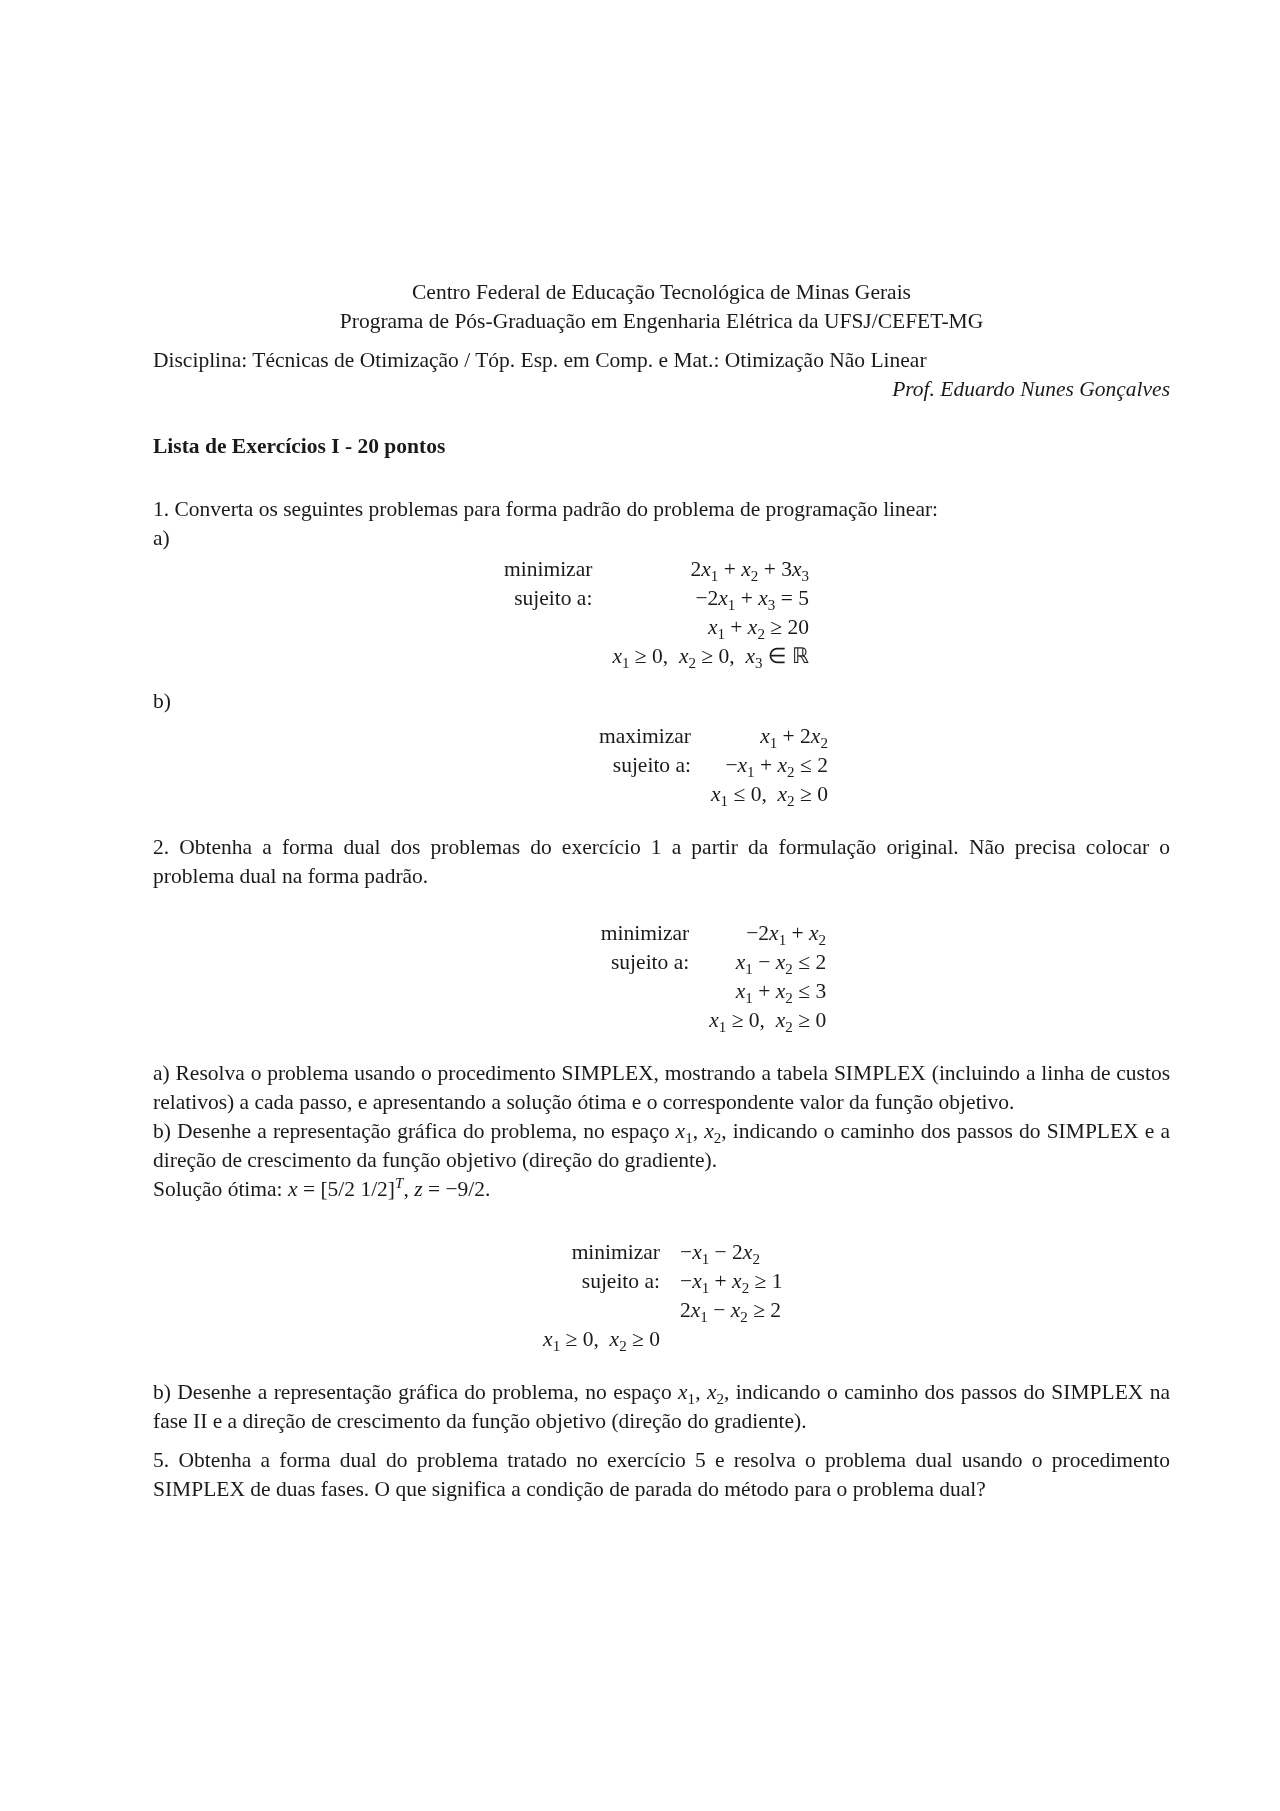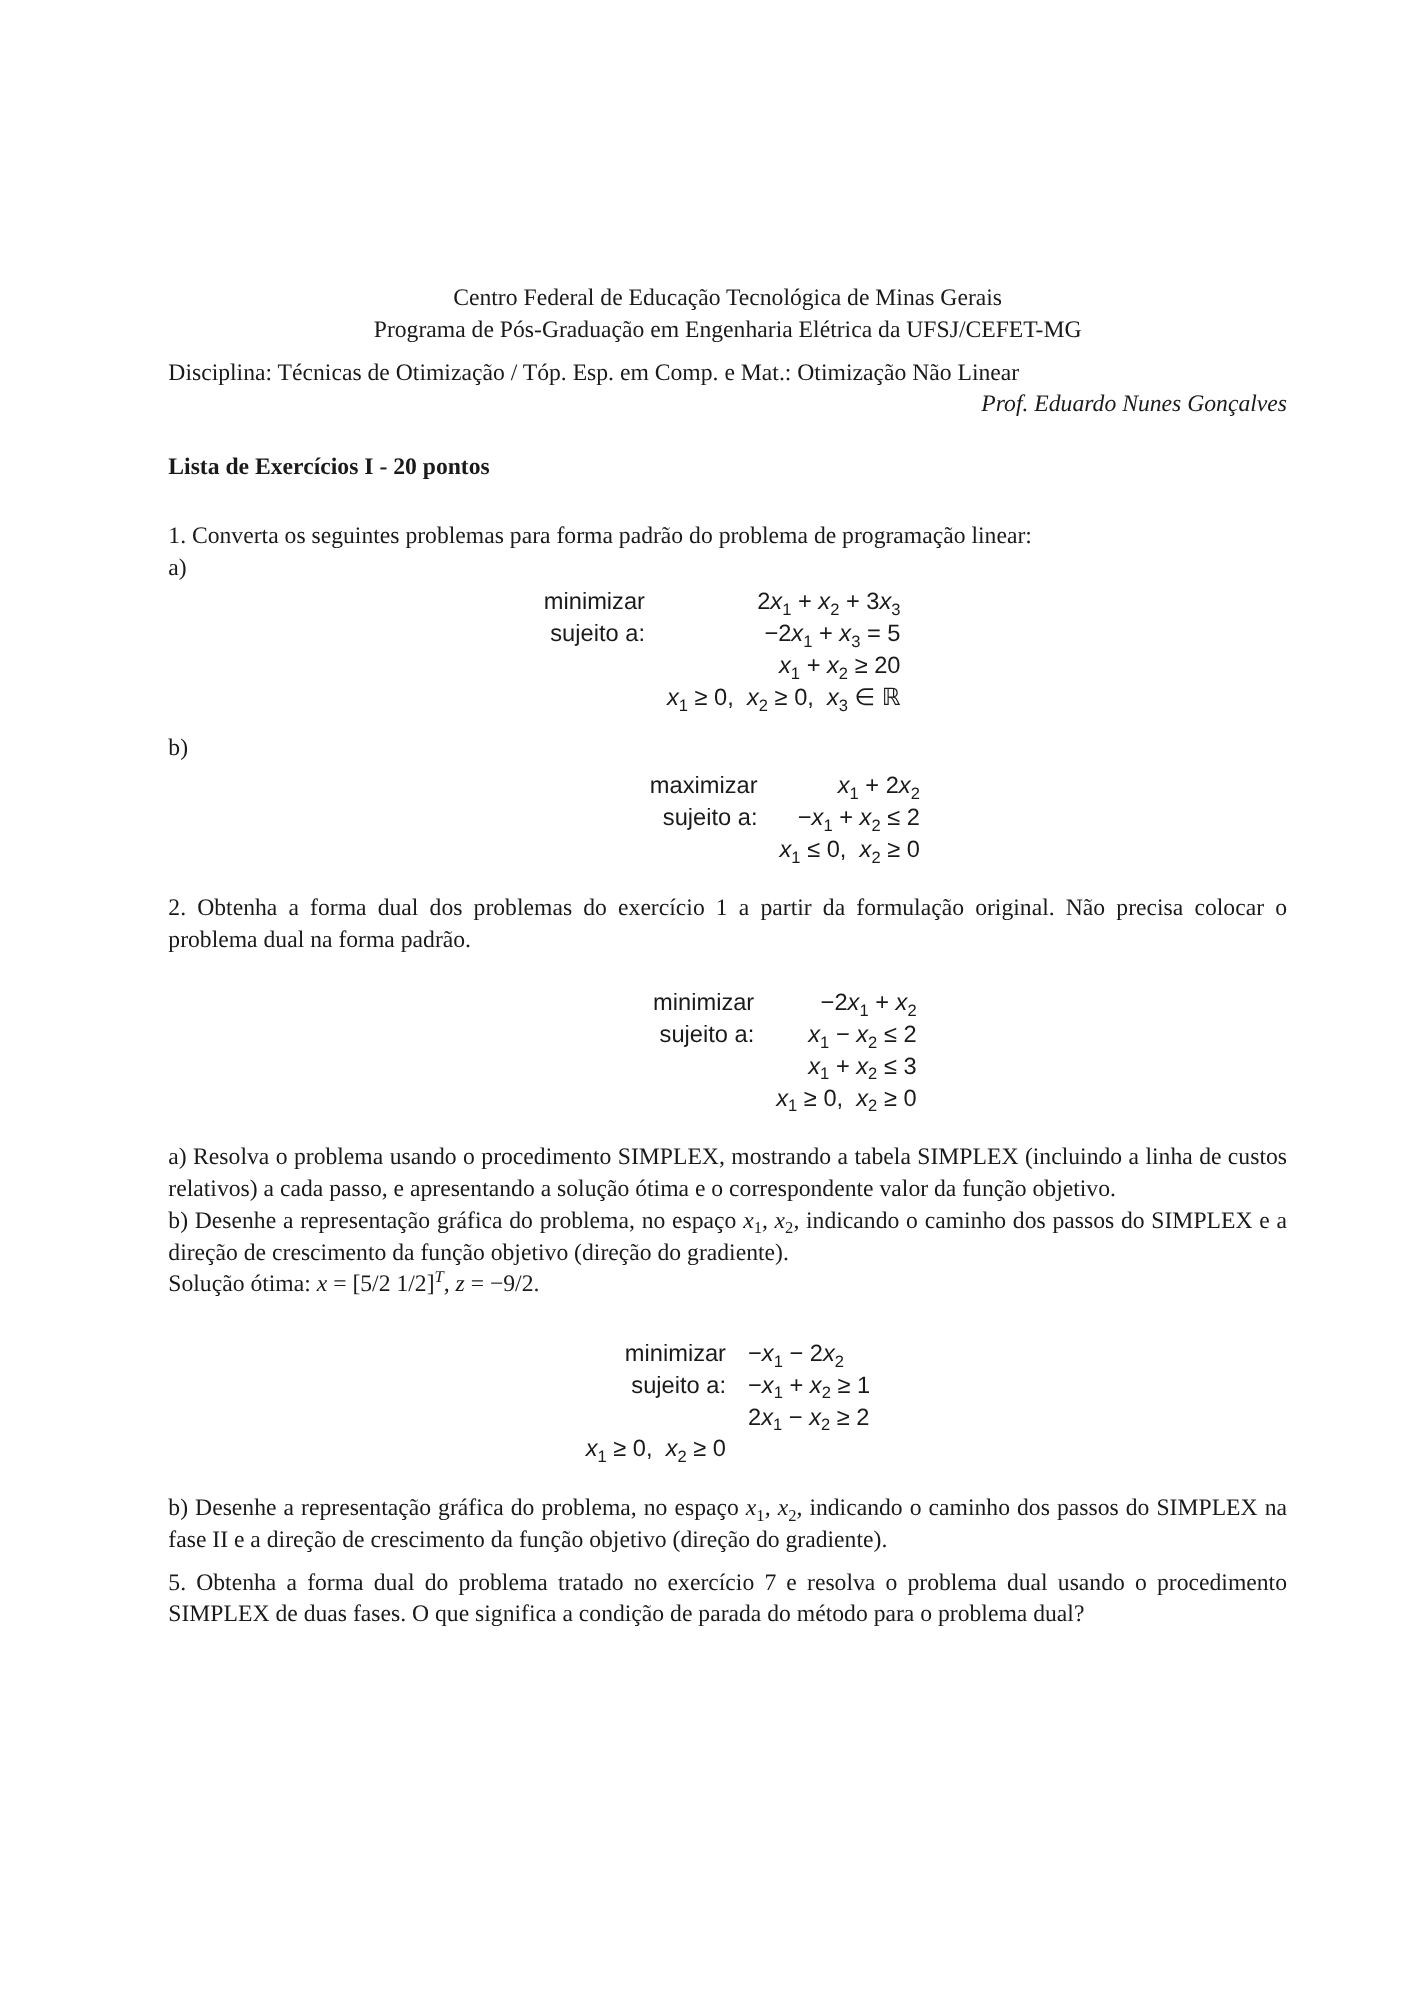--- a/index.html
+++ b/index.html
@@ -2,33 +2,33 @@
 <html><head>
 <meta charset="utf-8">
 <style>
   html, body { margin: 0; padding: 0; background: #ffffff; }
   body {
     width: 1280px; height: 1811px; position: relative; overflow: hidden;
     font-family: "DejaVu Serif", "Liberation Serif", serif;
     color: #1a1a1a;
   }
   .page {
-    position: absolute; left: 153px; top: 256px; width: 1017px;
+    position: absolute; left: 153px; top: 278px; width: 1017px;
     font-family: "Liberation Serif", "DejaVu Serif", serif;
     font-size: 21.5px; line-height: 29px;
   }
   .center { text-align: center; }
   .hdr-block { margin: 0; }
   .p { margin: 0; text-align: justify; }
   .italic { font-style: italic; text-align: right; }
   .title { font-weight: bold; text-align: left; margin-top: 28px; margin-bottom: 34px; }
   .gap-s { height: 10px; }
   .gap-m { height: 16px; }
   .gap-l { height: 24px; }
-  .math { font-family: Liberation Sans, sans-serif; }
+  .math { font-family: Liberation Serif, serif; }
   sub, sup { font-size: 70%; line-height: 0; }
   .lp {
     display: grid; grid-template-columns: auto auto; column-gap: 20px;
     justify-content: center; margin: 0;
   }
   .lp .lbl { text-align: right; }
   .lp .expr { text-align: right; }
   .lp-shift-a { transform: translateX(-5px); }
   .lp4 {
     display: grid; grid-template-columns: 160px auto; column-gap: 20px;
@@ -117,16 +117,16 @@
       <div class="expr"></div>
     </div>
     <div class="gap-l"></div>
     <p class="p"><span>b) Desenhe a representação gráfica do problema, no espaço </span><i>x</i><sub>1</sub>, <i>x</i><sub>2</sub><span>, indicando o caminho dos passos do SIMPLEX na fase II e a direção de crescimento da função objetivo (direção do gradiente).</span></p>
   </div>
 
   <div class="gap-s"></div>
 
   <p class="p">
     <span>5.</span>
-    <span>Obtenha a forma dual do problema tratado no exercício 7 e resolva o problema dual usando o procedimento SIMPLEX de duas fases. O que significa a condição de parada do método para o problema dual?</span>
+    <span>Obtenha a forma dual do problema tratado no exercício 5 e resolva o problema dual usando o procedimento SIMPLEX de duas fases. O que significa a condição de parada do método para o problema dual?</span>
   </p>
 
 </div>
 
 </body></html>

